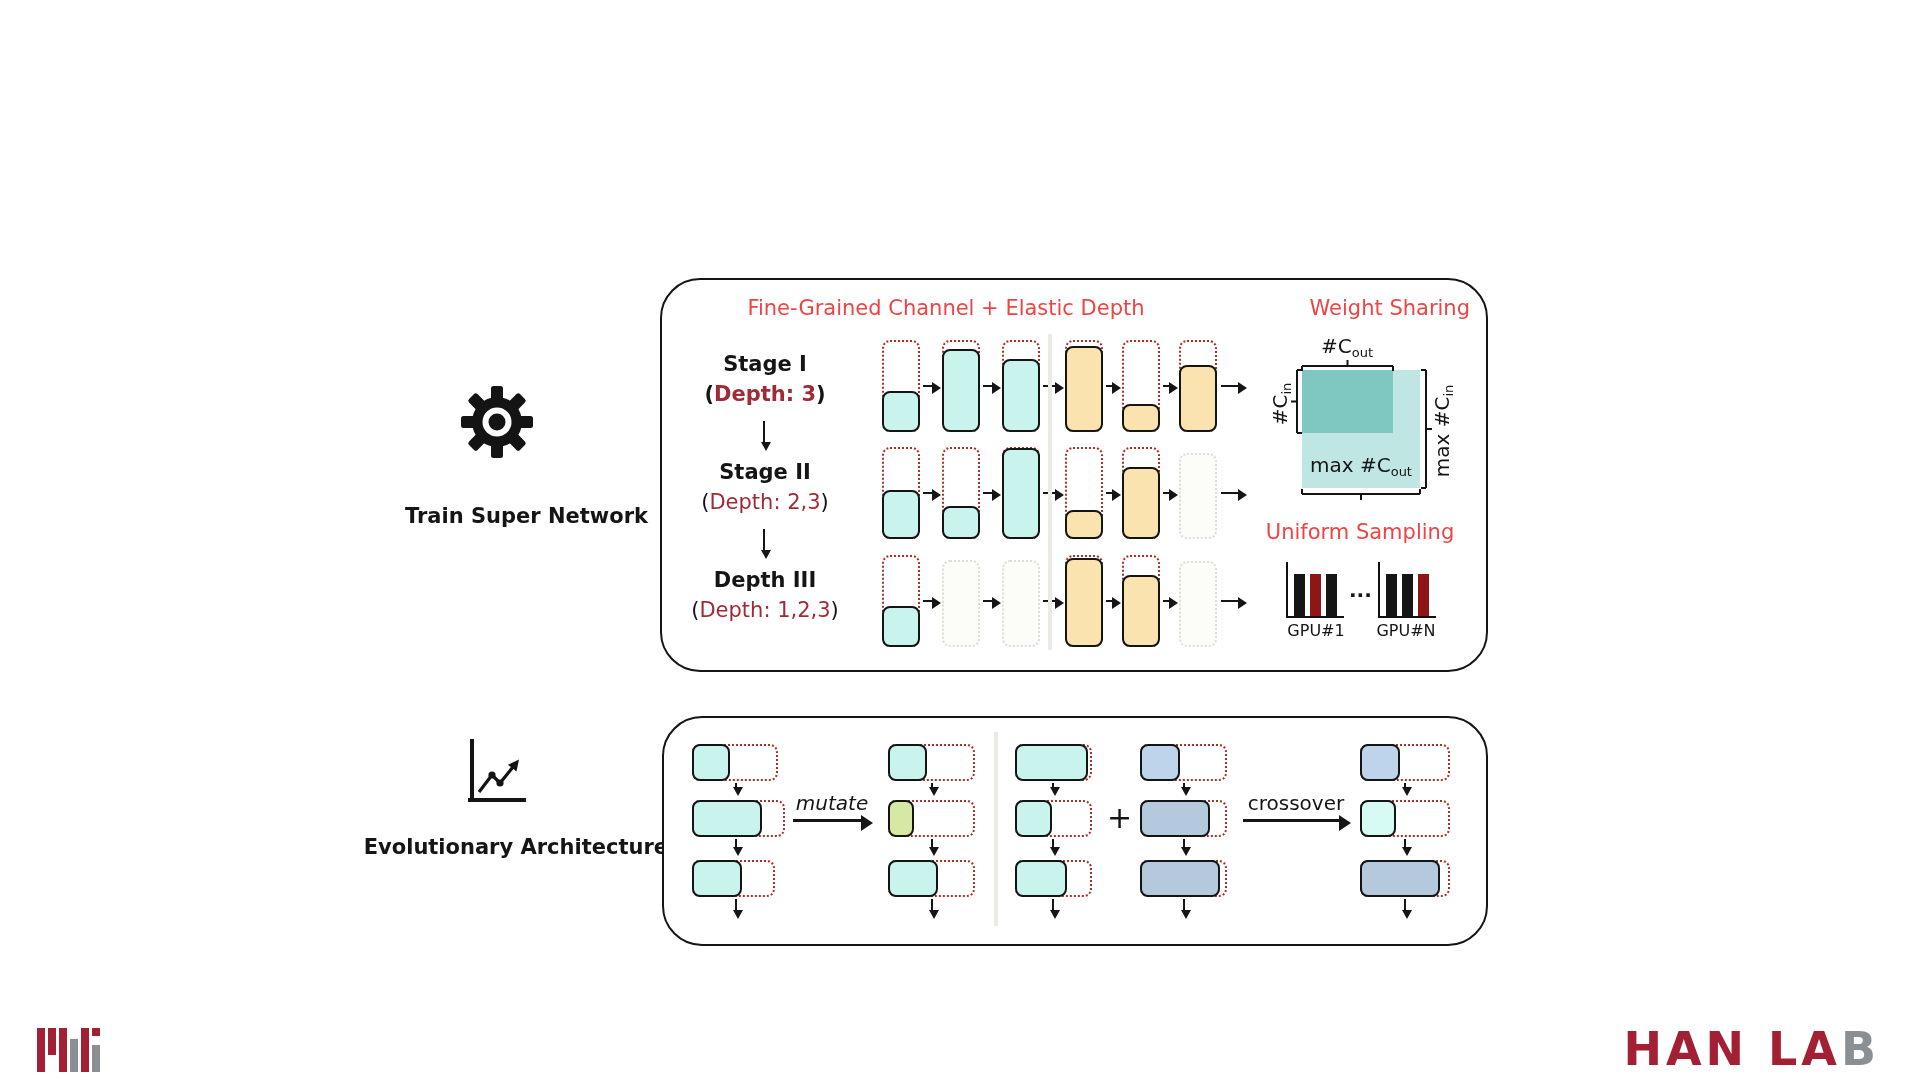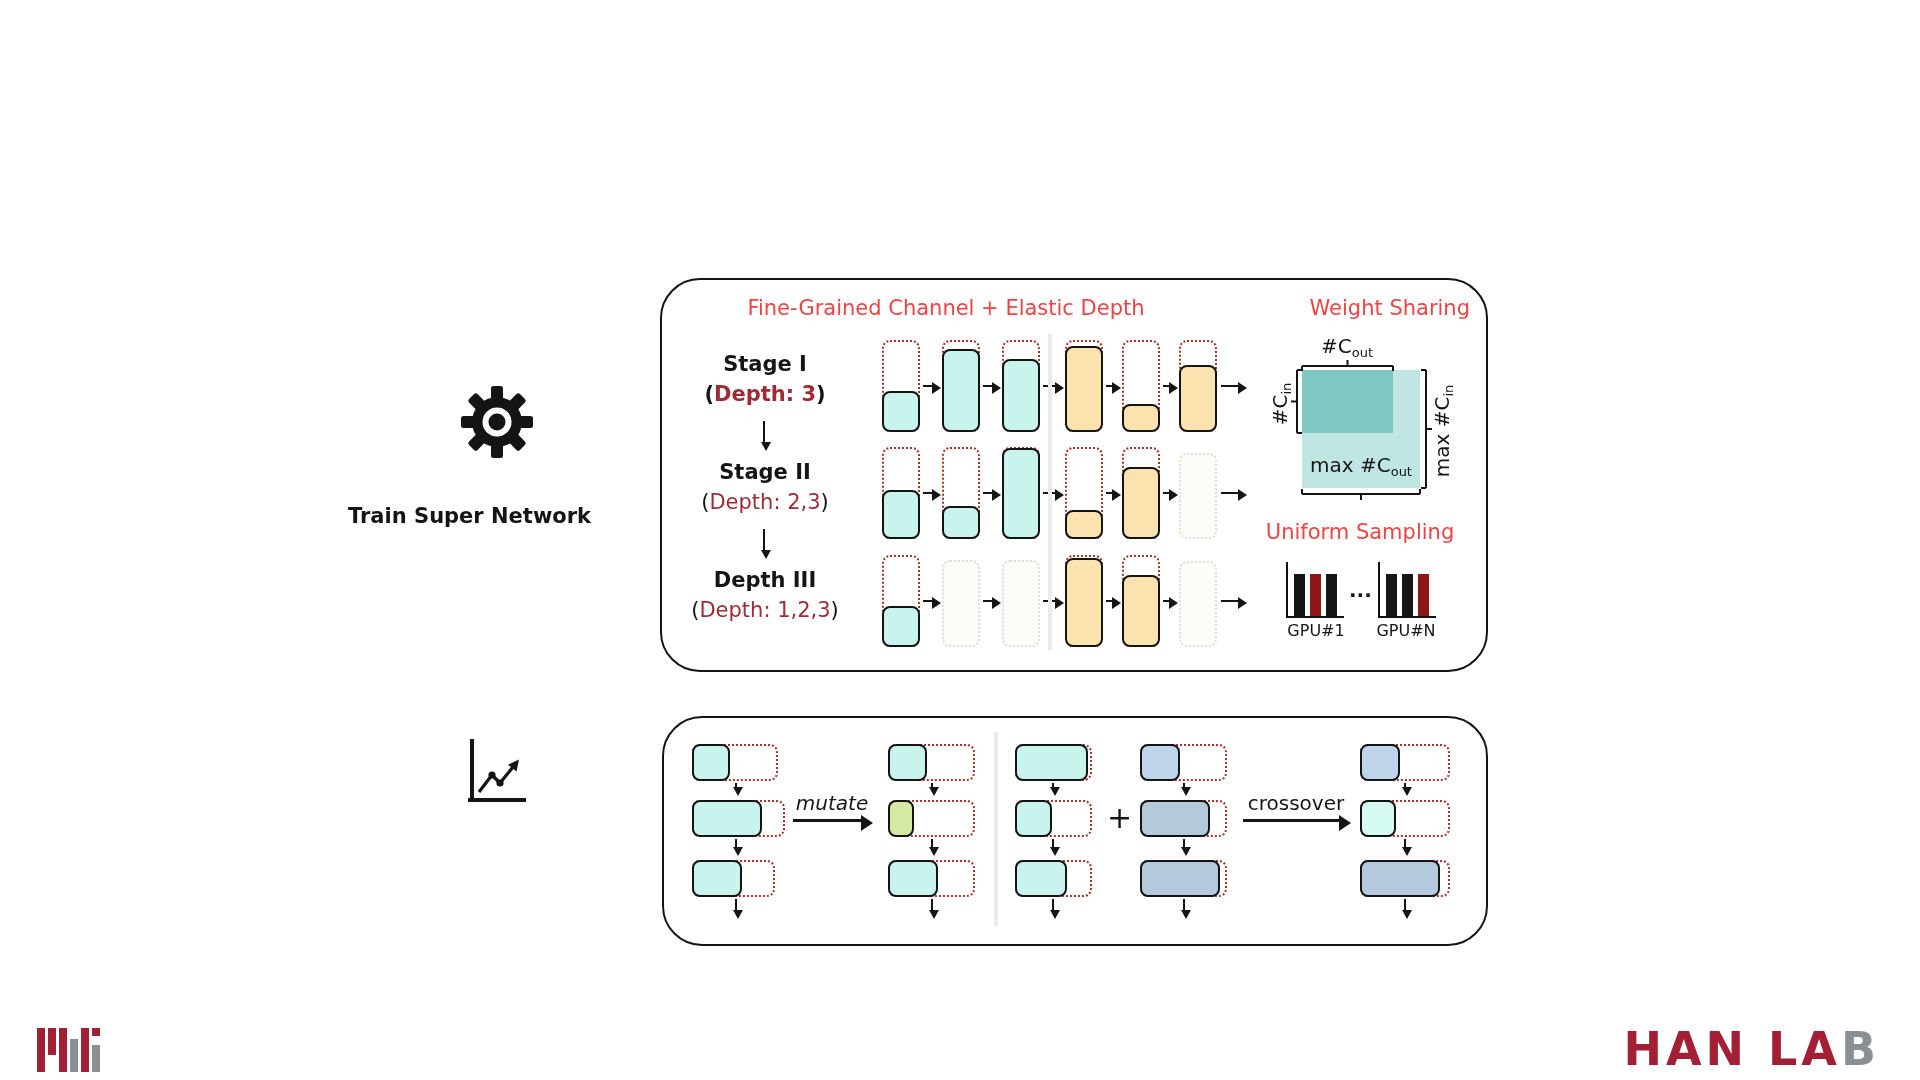--- a/index.html
+++ b/index.html
@@ -28,21 +28,21 @@
   .vdiv{position:absolute;width:4px;background:#EBEBE6;}
   .ws-label{position:absolute;font-size:20px;text-align:center;white-space:nowrap;}
   .ws-label .sub{font-size:13px;vertical-align:-4px;}
   .rot{transform:rotate(-90deg);}
   .gpu{position:absolute;border-left:2.6px solid #111;border-bottom:2.6px solid #111;}
   .gpu-bar{position:absolute;bottom:0;}
   .gpu-label{position:absolute;font-size:16px;text-align:center;}
   .ellipsis{position:absolute;font-size:20px;font-weight:bold;}
   .op-label{position:absolute;font-size:20px;text-align:center;}
   .plus{position:absolute;font-size:30px;font-weight:400;}
-  .rail-label{position:absolute;font-size:21px;font-weight:bold;text-align:left;line-height:33px;}
+  .rail-label{position:absolute;font-size:21px;font-weight:bold;text-align:right;line-height:33px;}
   .mit-bar{position:absolute;}
   .hanlab{position:absolute;font-size:46px;font-weight:bold;letter-spacing:4px;color:#A31F34;white-space:nowrap;}
   .hanlab .accent{color:#8A8F93;}
 </style>
 </head>
 <body>
 
 <div id="stage">
 
 
@@ -70,20 +70,21 @@
   <div class="abs" style="left:462px;top:736px;width:68px;height:72px;">
     <svg width="68" height="72" viewBox="0 0 68 72">
       <path d="M10 3 L10 64 M6 64 L64 64" stroke="#141414" stroke-width="4" fill="none"></path>
       <polyline points="17,56 30,39 38,47 51,31" stroke="#141414" stroke-width="3.2" fill="none"></polyline>
       <circle cx="30" cy="39" r="3.6" fill="#141414"></circle>
       <circle cx="38" cy="47" r="3.6" fill="#141414"></circle>
       <polygon points="57,23.5 54.5,35.5 45.9,28.7" fill="#141414"></polygon>
     </svg>
   </div>
   <div class="rail-label" style="left:328px;top:831px;width:340px;">
+    <div>Evolutionary Architecture</div>
   </div>
 
   <div class="panel" style="left:660px;top:278px;width:824px;height:390px;"></div>
   <div class="hdr" style="left:696px;top:296px;width:500px;">Fine-Grained Channel + Elastic Depth</div>
   <div class="hdr" style="left:1250px;top:296px;width:220px;text-align:right;">Weight Sharing</div>
 
   <div class="stage-name" style="top:352px;">Stage I</div>
   <div class="stage-depth" style="top:382px;font-weight:bold;"><span>(</span><span class="red">Depth: 3</span><span>)</span></div>
   <div class="stage-name" style="top:460px;">Stage II</div>
   <div class="stage-depth" style="top:490px;"><span>(</span><span class="red">Depth: 2,3</span><span>)</span></div>

